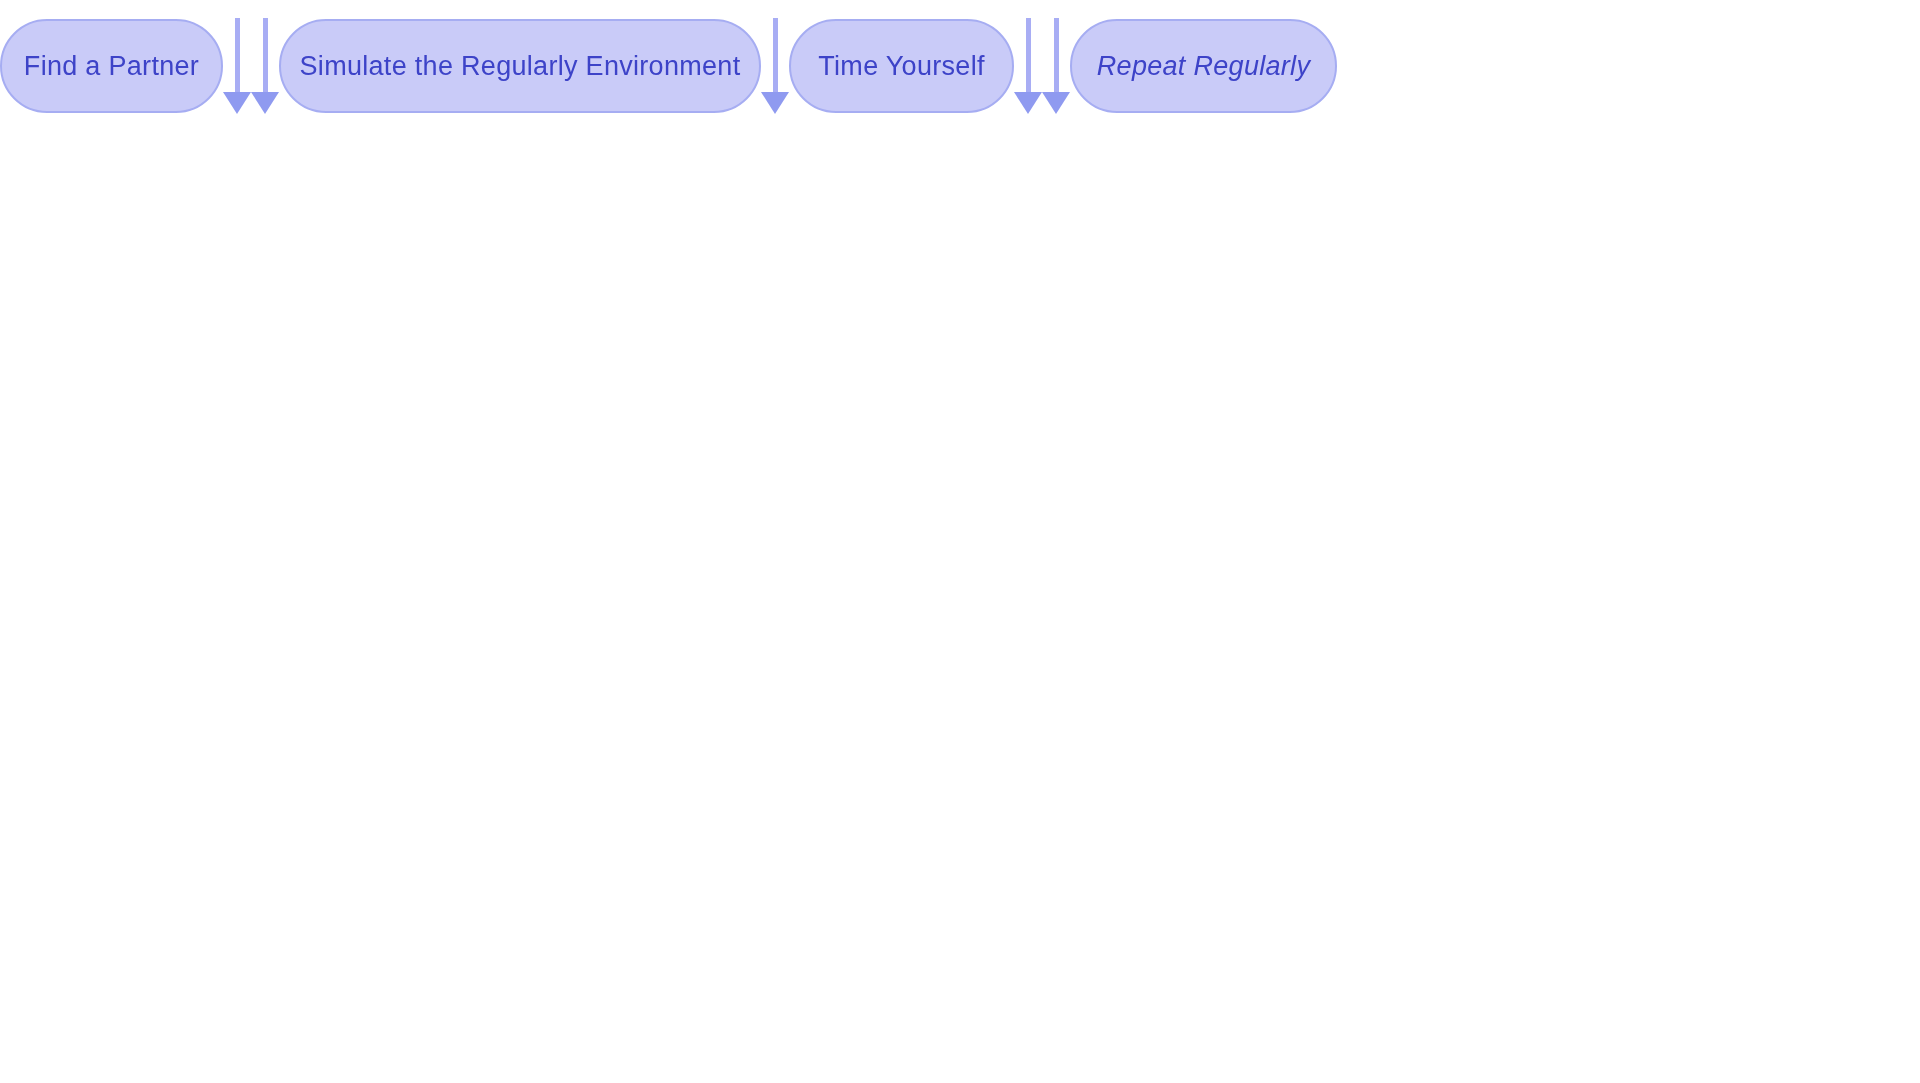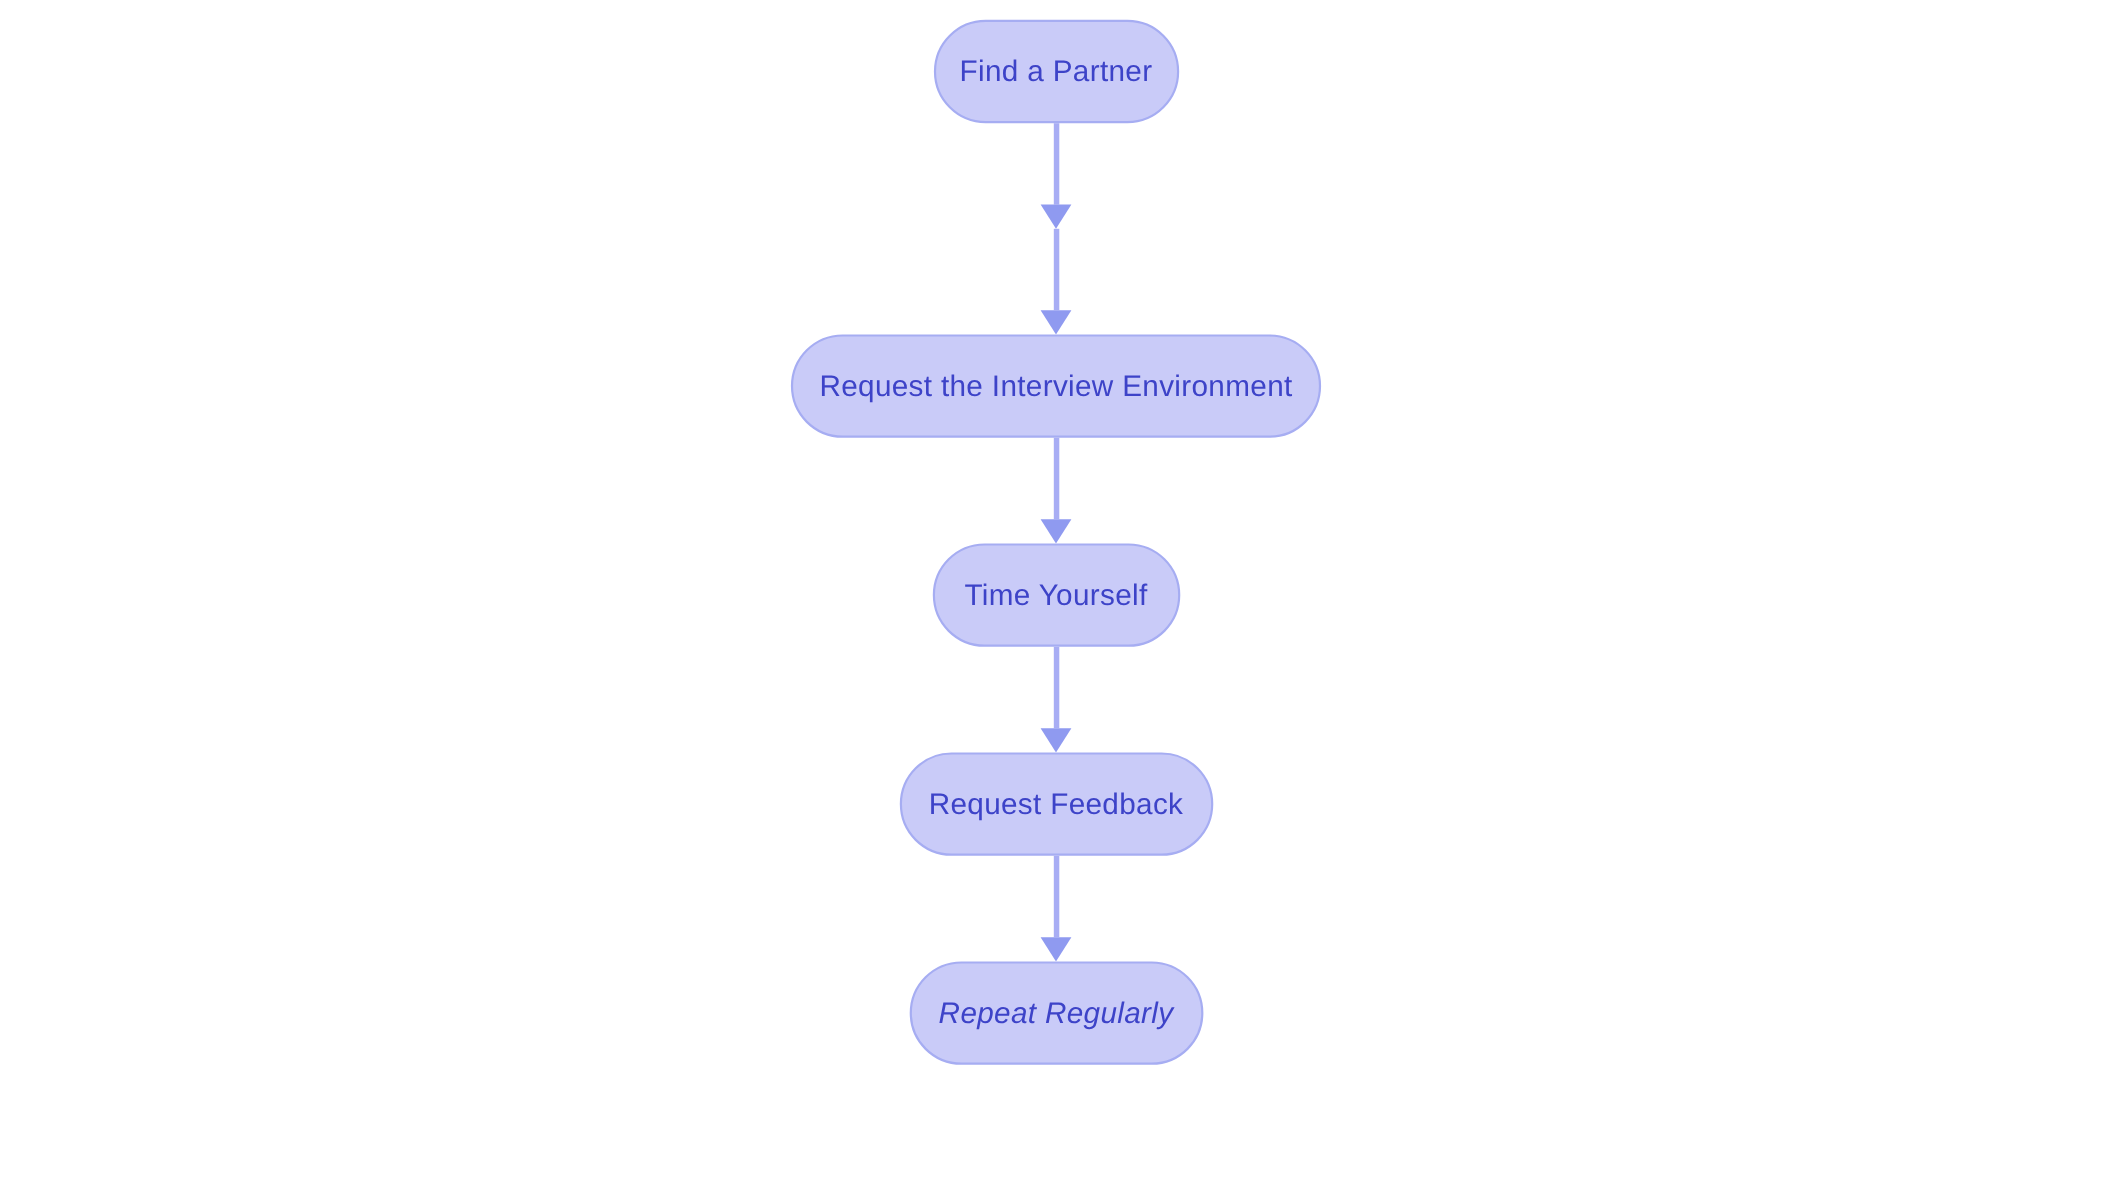--- a/index.html
+++ b/index.html
@@ -23,21 +23,20 @@
     width: 1920px;
     height: 1083px;
     background: var(--background);
   }
   .flow {
     position: absolute;
     top: 18px;
     left: 0;
     width: 100%;
     display: flex;
-    flex-direction: column;
     align-items: center;
   }
   .node {
     height: 94px;
     border-radius: 47px;
     border: 2px solid var(--node-border);
     background: var(--node-fill);
     color: var(--node-text);
     display: flex;
     align-items: center;
@@ -84,35 +83,34 @@
       <div class="shaft"></div>
       <div class="head"></div>
     </div>
 
 
     <div class="connector">
       <div class="shaft"></div>
       <div class="head"></div>
     </div>
 
-    <div class="node w3">Request the Interview Environment</div>
+    <div class="node w3">Simulate the Regularly Environment</div>
 
     <div class="connector">
       <div class="shaft"></div>
       <div class="head"></div>
     </div>
 
     <div class="node w4">Time Yourself</div>
 
     <div class="connector">
       <div class="shaft"></div>
       <div class="head"></div>
     </div>
 
-    <div class="node w5">Request Feedback</div>
 
     <div class="connector">
       <div class="shaft"></div>
       <div class="head"></div>
     </div>
 
     <div class="node w6">Repeat Regularly</div>
 
   </div>
 </div>

